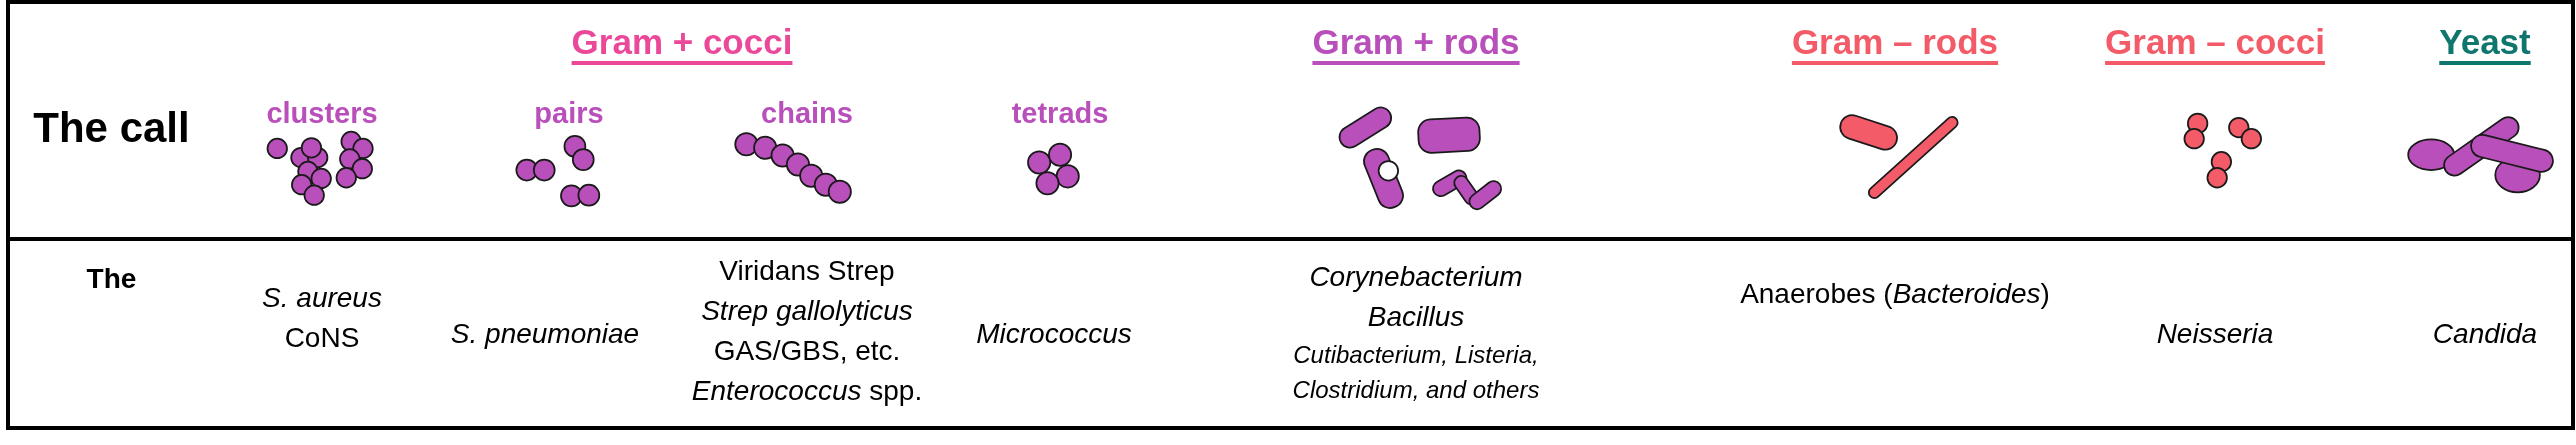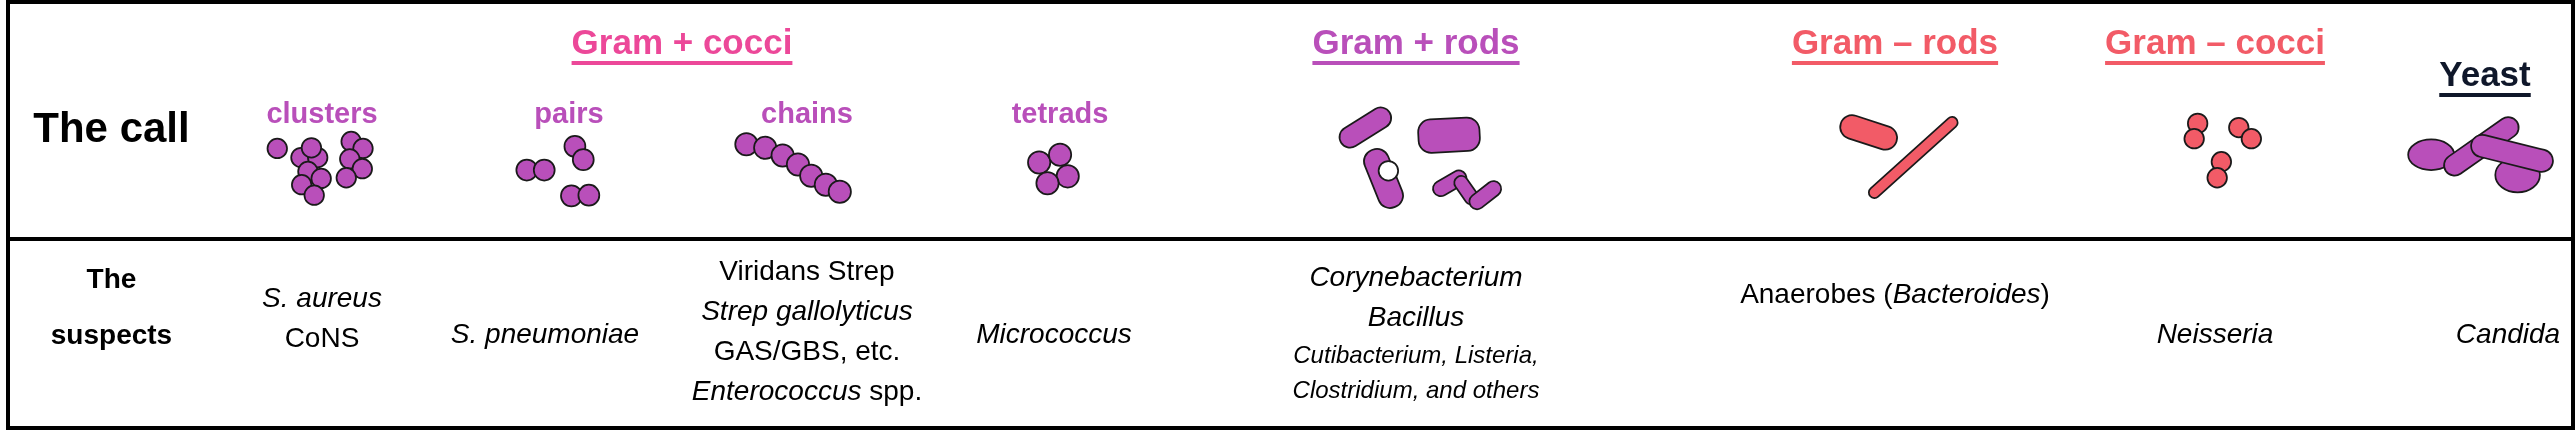--- a/index.html
+++ b/index.html
@@ -19,28 +19,27 @@
 </style>
 </head>
 <body>
 
 <div class="frame"></div>
 <div class="divider"></div>
 
 <div class="row-label call">The call</div>
 <div class="row-label suspects">
   <div>The</div>
-  <div>suspects</div>
 </div>
 
 <div class="group-header" style="left:682px; color:#ec4899;">Gram + cocci</div>
 <div class="group-header" style="left:1416px; color:#B94FBA;">Gram + rods</div>
 <div class="group-header" style="left:1895px; color:#F25B67;">Gram – rods</div>
 <div class="group-header" style="left:2215px; color:#F25B67;">Gram – cocci</div>
-<div class="group-header" style="left:2485px; color:#0f172a;margin-top:32px;">Yeast</div>
+<div class="group-header" style="left:2485px; color:#0f766e;">Yeast</div>
 
 <div class="sub-label" style="left:322px; color:#B94FBA;">clusters</div>
 <div class="sub-label" style="left:569px; color:#B94FBA;">pairs</div>
 <div class="sub-label" style="left:807px; color:#B94FBA;">chains</div>
 <div class="sub-label" style="left:1060px; color:#B94FBA;">tetrads</div>
 
 <svg class="illus" viewBox="0 0 3692 340" xmlns="http://www.w3.org/2000/svg">
   <g stroke="#1a1a1a" stroke-width="2.5">
 
     <g fill="#B94FBA">
@@ -146,16 +145,16 @@
 </div>
 
 <div class="suspect-cell" style="left:1895px; top:274px;">
   <span class="line"><span>Anaerobes (</span><span class="it">Bacteroides</span><span>)</span></span>
 </div>
 
 <div class="suspect-cell" style="left:2215px; top:314px;">
   <span class="line it">Neisseria</span>
 </div>
 
-<div class="suspect-cell" style="left:2485px; top:314px;margin-left:23px;">
+<div class="suspect-cell" style="left:2485px; top:314px;">
   <span class="line it">Candida</span>
 </div>
 
 
 </body></html>

